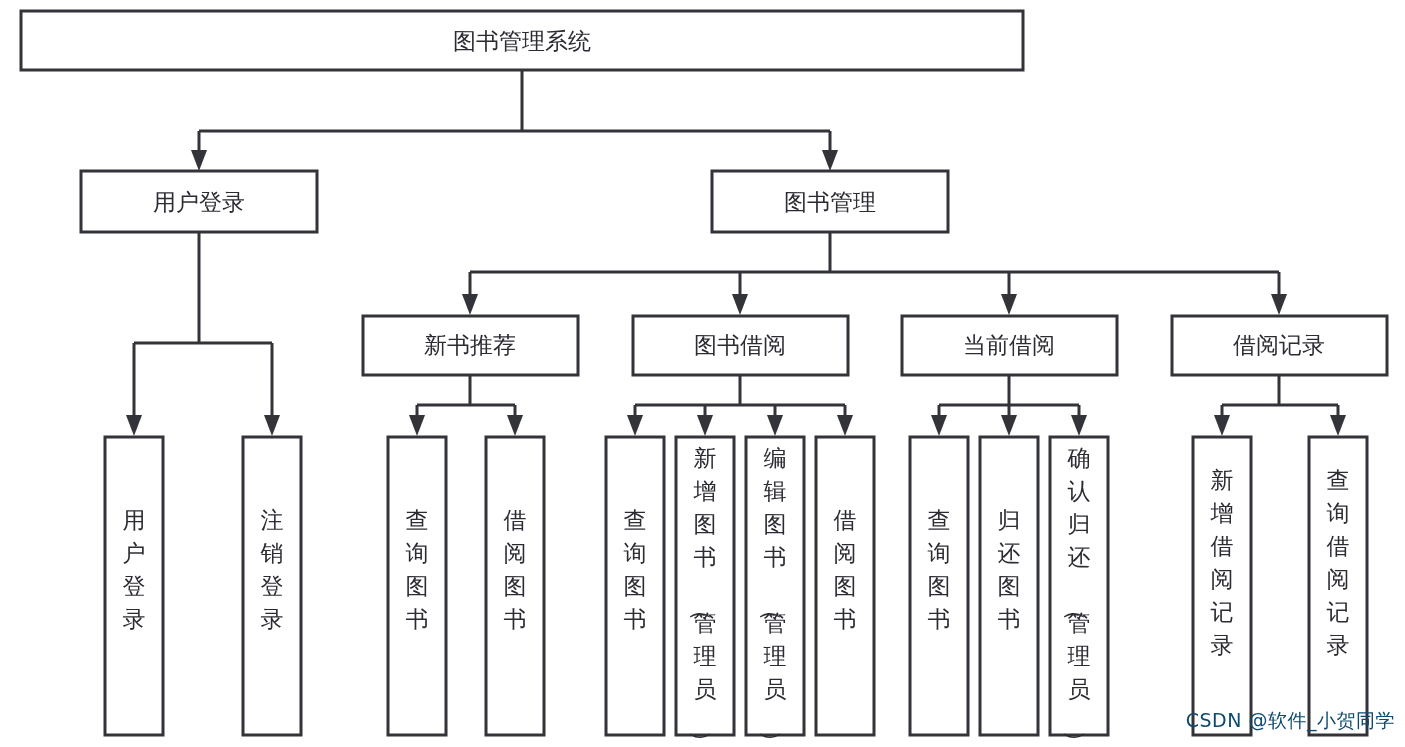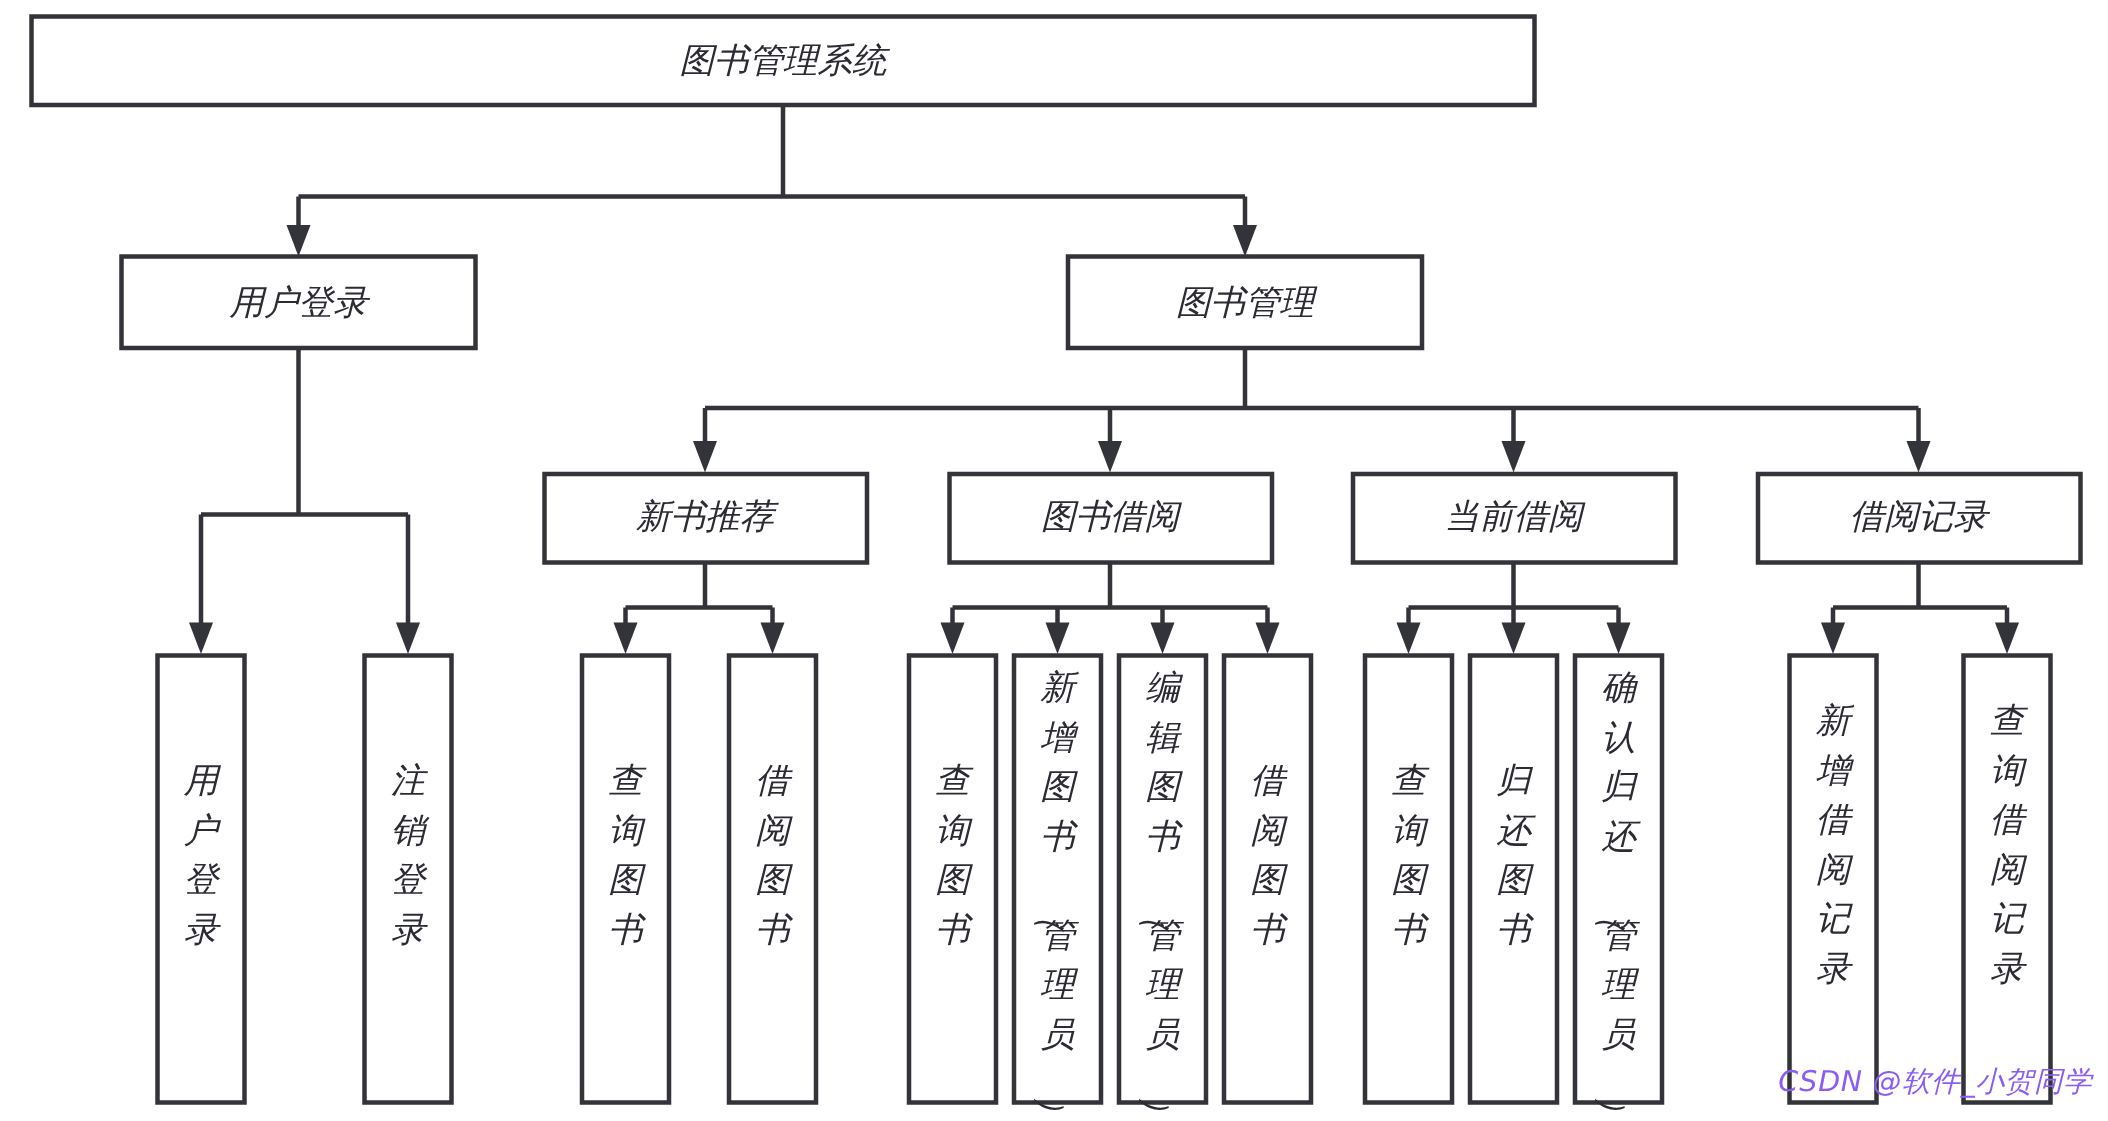--- a/index.html
+++ b/index.html
@@ -13,21 +13,20 @@
     font-family: "DejaVu Sans", "Liberation Sans", sans-serif;
     overflow: hidden;
     position: relative;
   }
   #diagram-root {
     position: absolute;
     left: 0;
     top: 0;
     width: 1405px;
     height: 740px;
-    font-style: italic;
   }
   svg { display: block; }
   .node-rect {
     fill: #ffffff;
     stroke: #33333a;
     stroke-width: 3;
   }
   .connector {
     stroke: #33333a;
     stroke-width: 3;
@@ -47,21 +46,21 @@
     font-size: 23px;
     fill: #2b2b33;
     text-anchor: middle;
   }
   .watermark {
     position: absolute;
     right: 10px;
     bottom: 6px;
     font-family: "DejaVu Sans", "Liberation Sans", sans-serif;
     font-size: 19px;
-    color: #8b5cf6;
+    color: #0c4a6e;
     white-space: nowrap;
     letter-spacing: 0.5px;
   }
 </style>
 </head>
 <body>
 
 <div id="diagram-root">
   <svg width="1405" height="747" viewBox="0 0 1405 747" xmlns="http://www.w3.org/2000/svg">
 

